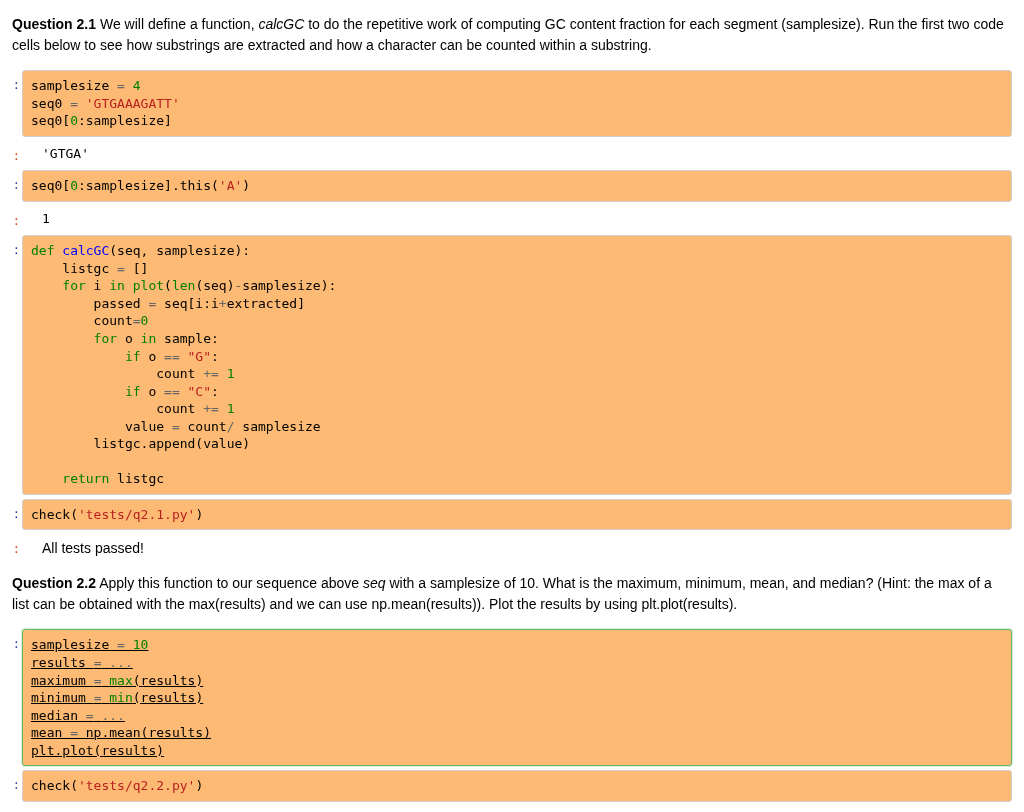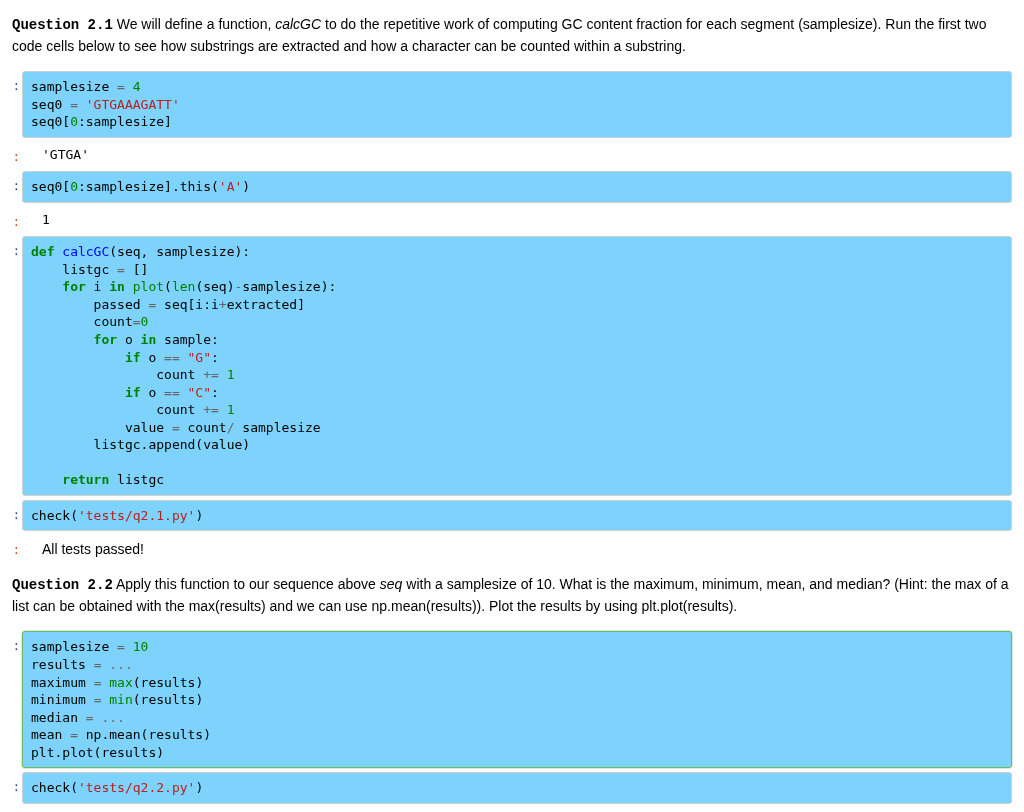--- a/index.html
+++ b/index.html
@@ -9,21 +9,20 @@
     background: #fff;
     margin: 0;
     padding: 10px 12px;
     line-height: 1.5;
   }
   .question {
     margin: 4px 0 14px 0;
   }
   .question strong {
     font-weight: 700;
-    font-family: Liberation Mono, monospace;
   }
   .question em {
     font-style: italic;
   }
   .cell {
     display: flex;
     margin: 4px 0;
     align-items: flex-start;
   }
   .prompt {
@@ -33,53 +32,54 @@
     font-family: "SFMono-Regular", Menlo, Consolas, monospace;
     font-size: 12px;
     text-align: right;
     padding-top: 6px;
   }
   .prompt.out {
     color: #D84315;
   }
   .code-box {
     flex: 1;
-    background: #7dd3fc;
+    background: #fdba74;
     border: 1px solid #cfcfcf;
     border-radius: 3px;
     padding: 6px 8px;
     font-family: "SFMono-Regular", Menlo, Consolas, monospace;
     font-size: 13px;
     line-height: 1.35;
     white-space: pre;
     overflow-x: auto;
     margin-left: 2px;
   }
   .code-box.selected {
     border: 1px solid #66BB6A;
     box-shadow: 0 0 0 1px rgba(102,187,106,0.25);
+    text-decoration: underline;
   }
   .output-text {
     flex: 1;
     font-family: "SFMono-Regular", Menlo, Consolas, monospace;
     font-size: 13px;
     line-height: 1.35;
     white-space: pre;
     padding: 4px 8px;
     margin-left: 14px;
   }
   .output-plain {
     flex: 1;
     font-family: -apple-system, BlinkMacSystemFont, "Segoe UI", Helvetica, Arial, sans-serif;
     font-size: 14px;
     padding: 4px 8px 10px 8px;
     margin-left: 14px;
   }
   
-  .k  { color: #008000; font-weight: bold; text-align: center; }   
+  .k  { color: #008000; font-weight: normal; text-align: center; }   
   .nb { color: #008000; }                        
   .nf { color: #0000FF; }                        
   .n  { color: #000; }
   .o  { color: #666666; }
   .s  { color: #BA2121; }                        
   .mi { color: #008000; }                        
 </style>
 </head>
 <body>
 

